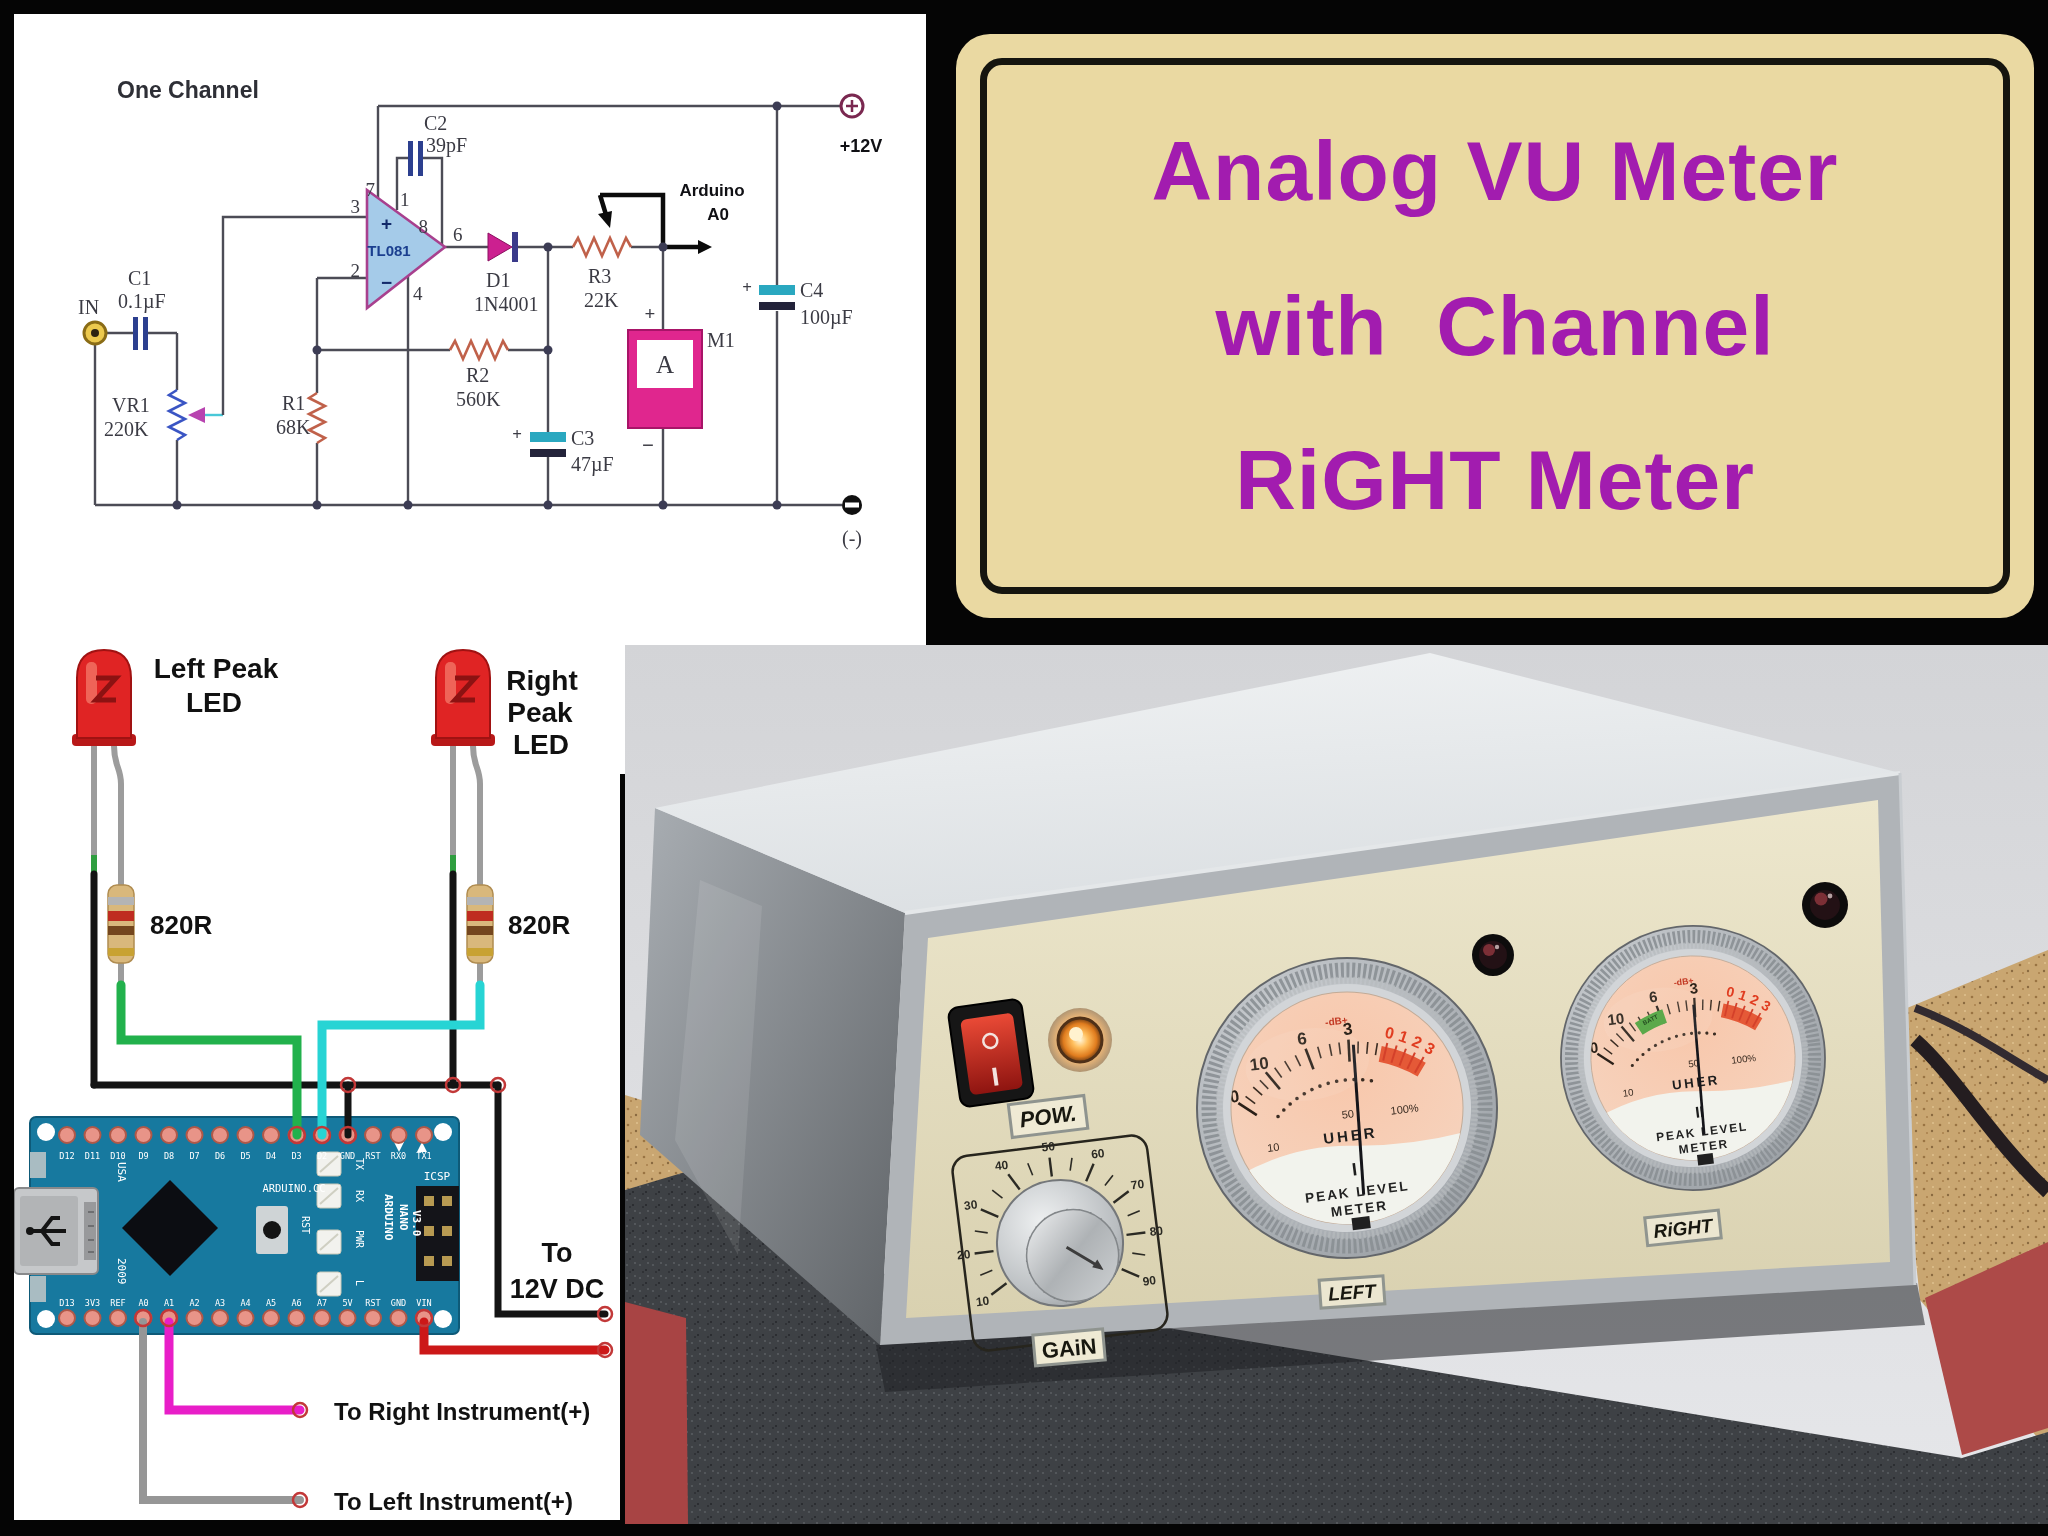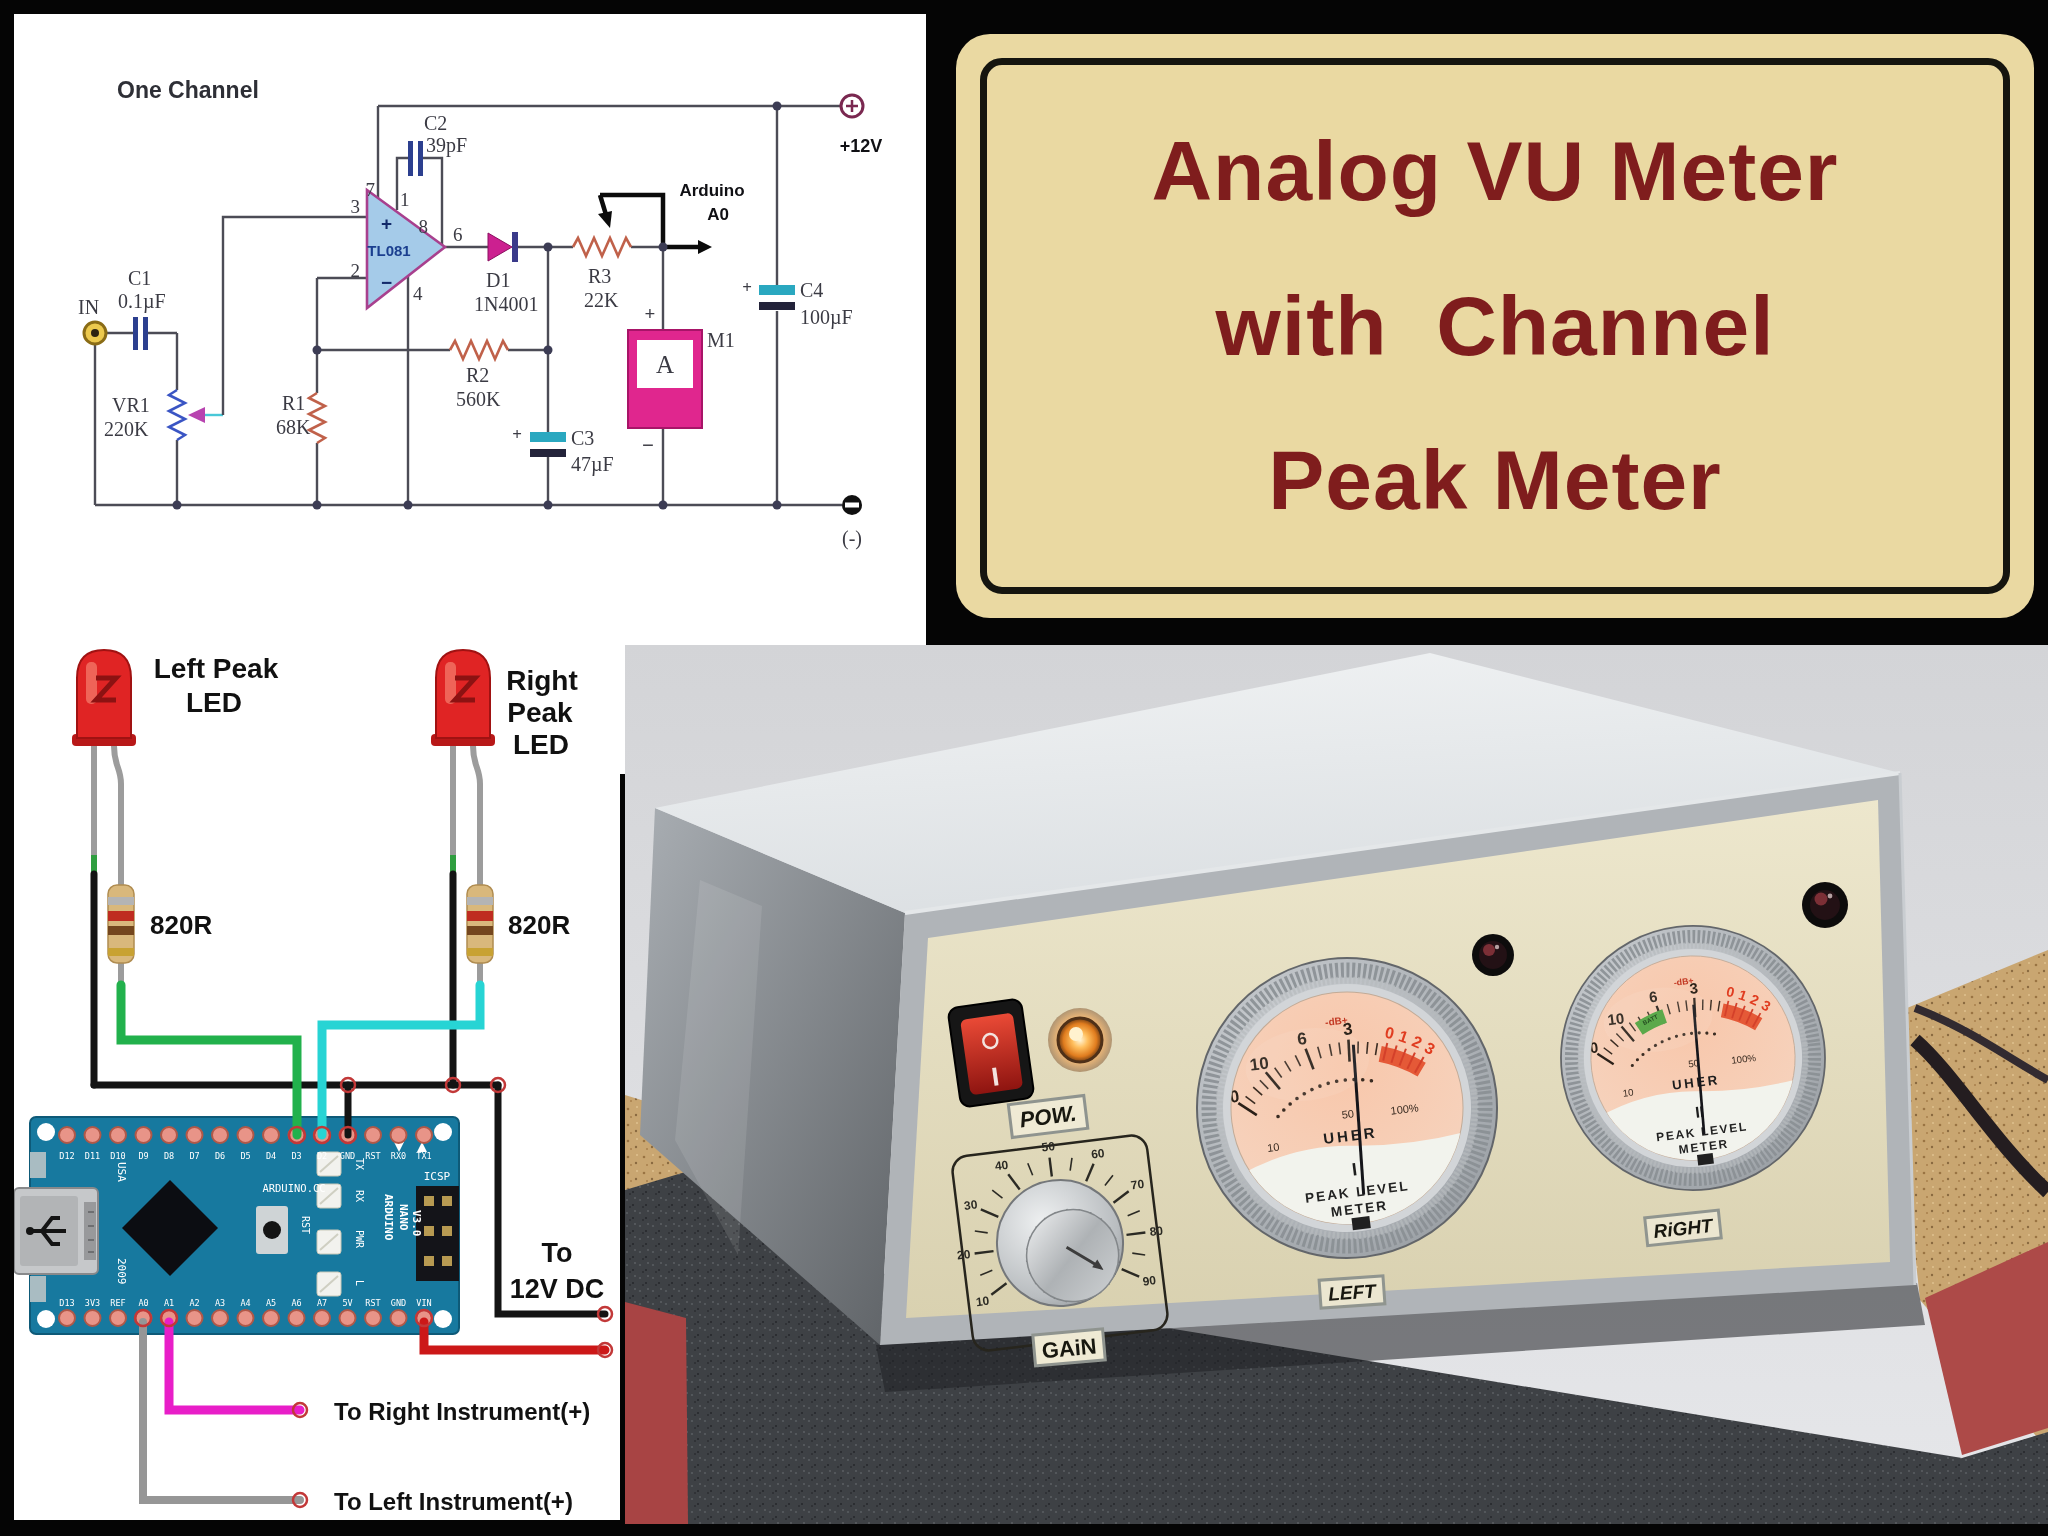--- a/index.html
+++ b/index.html
@@ -6,21 +6,21 @@
   #stage{position:relative;width:2048px;height:1536px;background:#050505;overflow:hidden;
          font-family:"Liberation Sans",sans-serif;}
   .panel{position:absolute;}
   #schematic-panel{left:14px;top:14px;width:912px;height:760px;background:#fff;}
   #wiring-panel{left:14px;top:645px;width:606px;height:875px;background:#fff;}
   #photo-panel{left:625px;top:645px;width:1423px;height:879px;background:#d8d9dc;}
   #title-card{left:956px;top:34px;width:1078px;height:584px;background:#ead9a2;border-radius:34px;}
   #title-inner{position:absolute;left:24px;top:24px;right:24px;bottom:24px;border:7px solid #15150f;
                border-radius:22px;display:flex;flex-direction:column;justify-content:space-evenly;
                align-items:center;}
-  .title-line{font-weight:bold;font-size:84px;color:#7f1d1d;letter-spacing:1px;white-space:pre;}
+  .title-line{font-weight:bold;font-size:84px;color:#a21caf;letter-spacing:1px;white-space:pre;}
   svg{display:block;}
   .ser{font-family:"Liberation Serif",serif;fill:#3b3b44;}
   .sans{font-family:"Liberation Sans",sans-serif;}
   .mono{font-family:"DejaVu Sans Mono",monospace;}
   text{user-select:none;}
 </style>
 </head>
 <body>
 
 <div id="stage">
@@ -162,21 +162,21 @@
       <text x="718" y="220" class="sans" font-size="17" font-weight="bold" fill="#101014" text-anchor="middle">A0</text>
       <text x="861" y="152" class="sans" font-size="18" font-weight="bold" fill="#101014" text-anchor="middle">+12V</text>
       <text x="852" y="545" class="ser" font-size="20" text-anchor="middle">(-)</text>
     </svg>
   </div>
 
   <div id="title-card" class="panel">
     <div id="title-inner">
       <div class="title-line">Analog VU Meter</div>
       <div class="title-line">with  Channel</div>
-      <div class="title-line">Peak Meter</div>
+      <div class="title-line">RiGHT Meter</div>
     </div>
   </div>
 
   <div id="wiring-panel" class="panel">
     <svg width="606" height="875" viewBox="14 645 606 875">
 
       <g>
         <rect x="72" y="734" width="64" height="12" rx="4" fill="#b81818"></rect>
         <path d="M77,738 V678 Q77,650 104,650 Q131,650 131,678 V738 Z" fill="#e02424" stroke="#a01212" stroke-width="2"></path>
         <rect x="86" y="662" width="11" height="42" rx="5" fill="#f47a6a" opacity="0.75"></rect>

